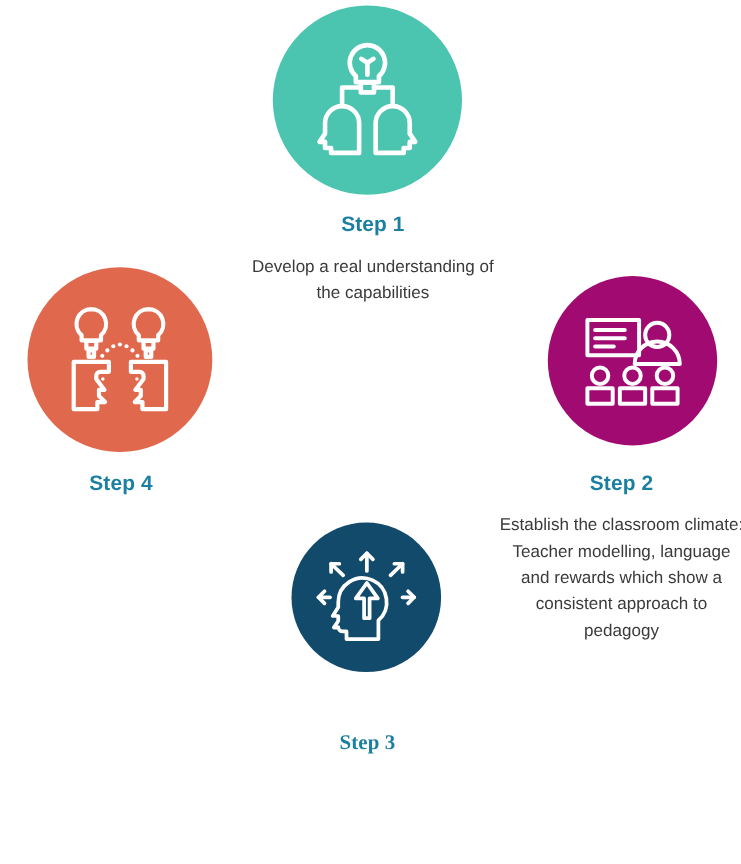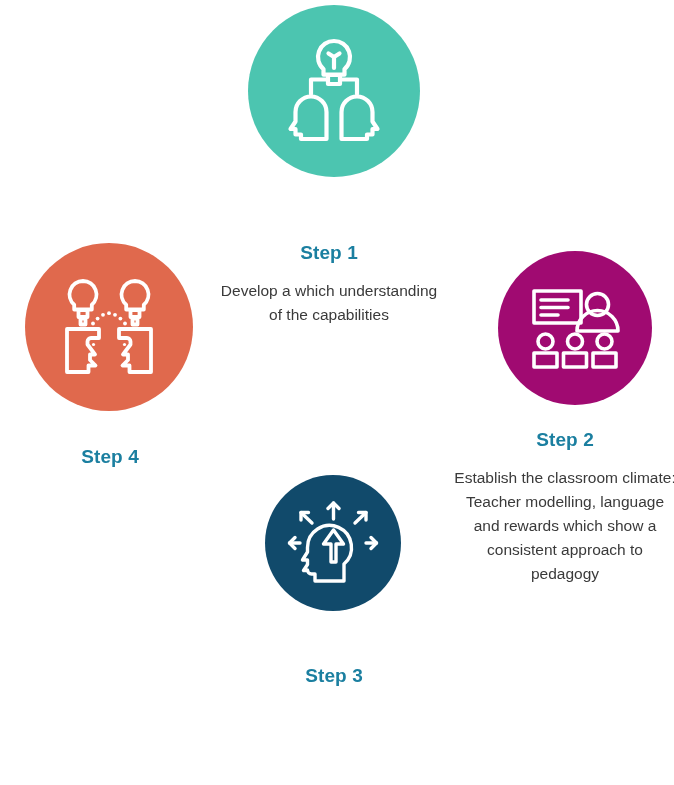--- a/index.html
+++ b/index.html
@@ -44,33 +44,33 @@
   }
   .step-body {
     font-size: 15.5px;
     color: #3A3A3A;
     line-height: 1.55;
     margin: 0;
   }
 
   
   #node-1 .circle { left: 248px; top: 5px; width: 172px; height: 172px; }
-  #cap-1 { left: 217px; top: 194px; width: 224px; margin-top: 48px; }
+  #cap-1 { left: 227px; top: 194px; width: 224px; }
 
   
   #node-2 .circle { left: 498px; top: 251px; width: 154px; height: 154px; }
   #cap-2 { left: 452px; top: 429px; width: 226px; }
 
   
   #node-3 .circle { left: 265px; top: 475px; width: 136px; height: 136px; }
-  #cap-3 { left: 178px; top: 665px; width: 312px; }
+  #cap-3 { left: 178px; top: 665px; width: 312px; font-family: Liberation Serif, serif; }
 
   
   #node-4 .circle { left: 25px; top: 243px; width: 168px; height: 168px; }
-  #cap-4 { left: 5px; top: 446px; width: 210px; }
+  #cap-4 { left: 5px; top: 429px; width: 210px; }
 </style>
 </head>
 <body style="background: rgb(255, 255, 255);">
 
 <div class="stage">
 
   <div class="node" id="node-1">
     <div class="circle" id="circle-1" style="background: rgb(76, 197, 176);">
       <svg width="112" height="112" viewBox="0 0 112 112">
         <g fill="none" stroke="#ffffff" stroke-width="4.2" stroke-linejoin="round" stroke-linecap="round">
@@ -85,21 +85,21 @@
           <path d="M50 44.5 H33 V59 M62 44.5 H79 V59"></path>
 
           <path d="M48.5 104 V77 a15.5 15.5 0 0 0 -31 0 v9.5 l-5 7.5 h5 v5.5 h5.5 V104 z"></path>
 
           <path d="M63.5 104 V77 a15.5 15.5 0 0 1 31 0 v9.5 l5 7.5 h-5 v5.5 h-5.5 V104 z"></path>
         </g>
       </svg>
     </div>
     <div class="caption" id="cap-1">
       <p class="step-title">Step 1</p>
-      <p class="step-body">Develop a which understanding of the capabilities</p>
+      <p class="step-body">Develop a real understanding of the capabilities</p>
     </div>
   </div>
 
   <div class="node" id="node-2">
     <div class="circle" id="circle-2" style="background: rgb(160, 10, 113);">
       <svg width="100" height="100" viewBox="0 0 100 100">
         <g fill="none" stroke="#ffffff" stroke-width="3.6" stroke-linejoin="round" stroke-linecap="round">
 
           <rect x="9" y="13" width="47" height="32"></rect>
           <path d="M16 22 H43 M16 29.5 H43 M16 37 H33"></path>

